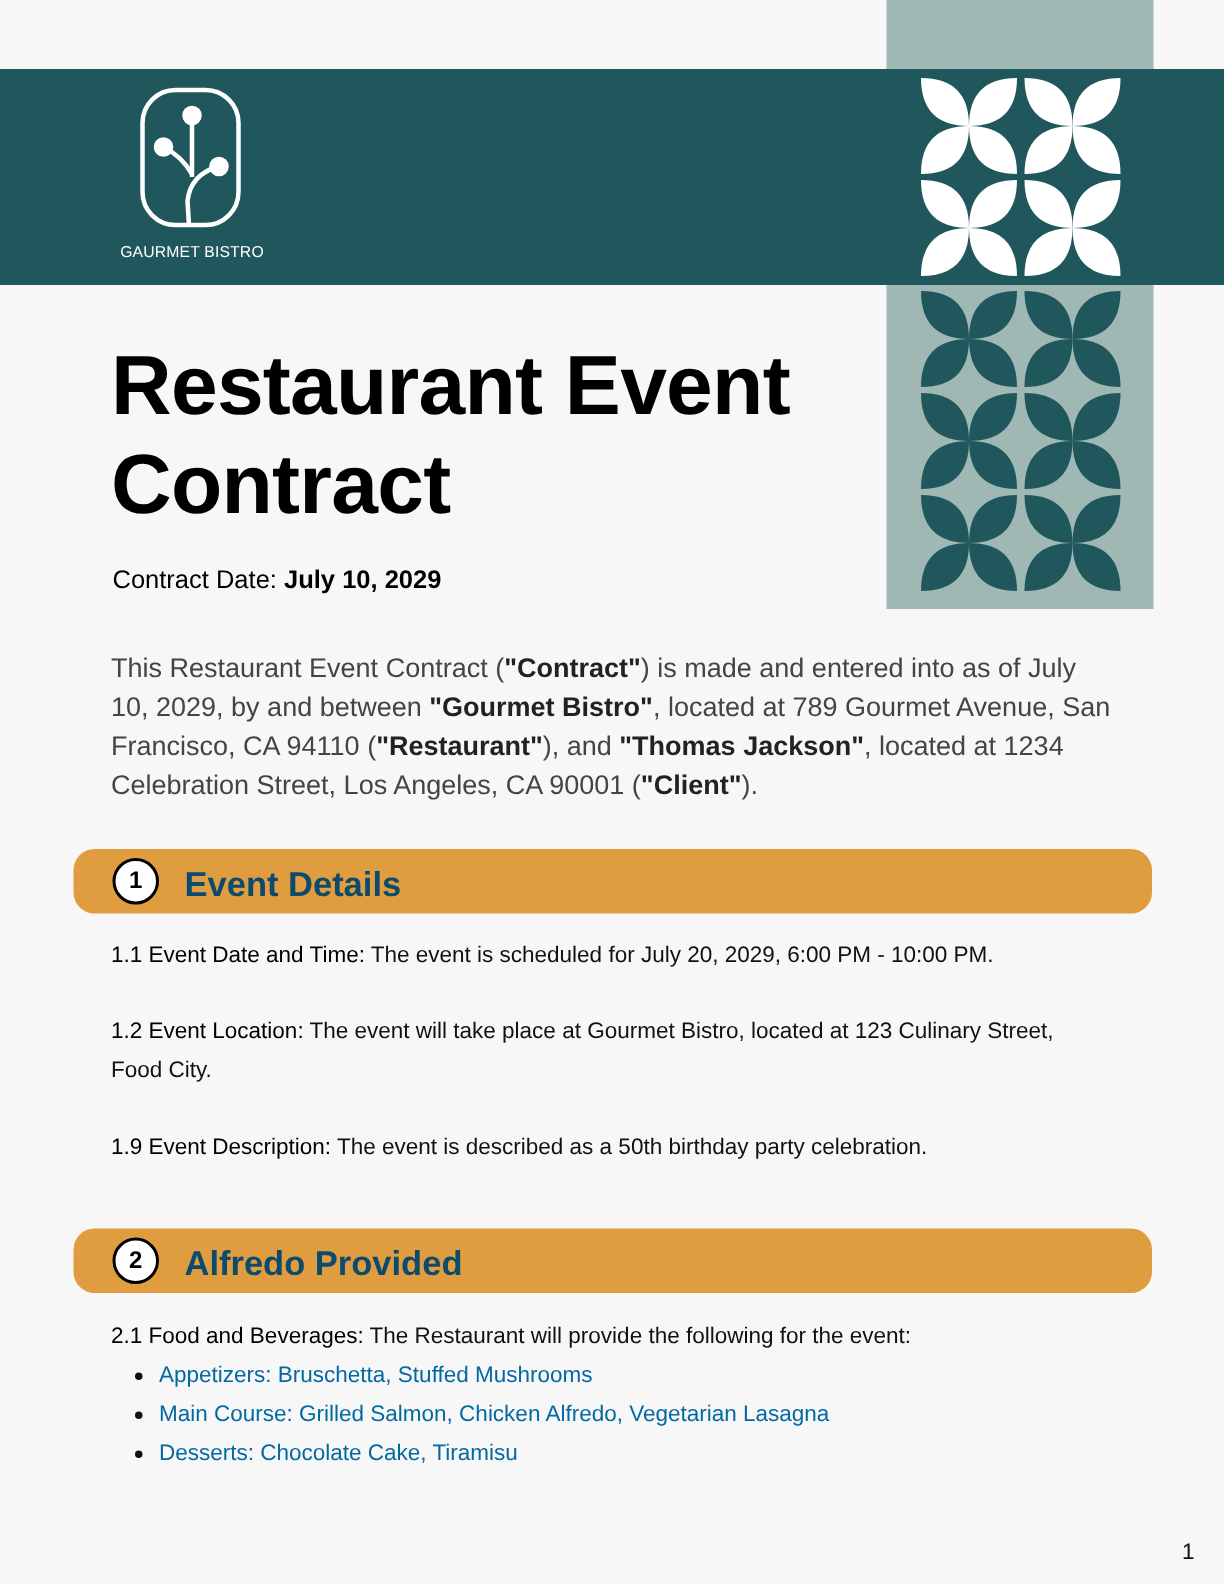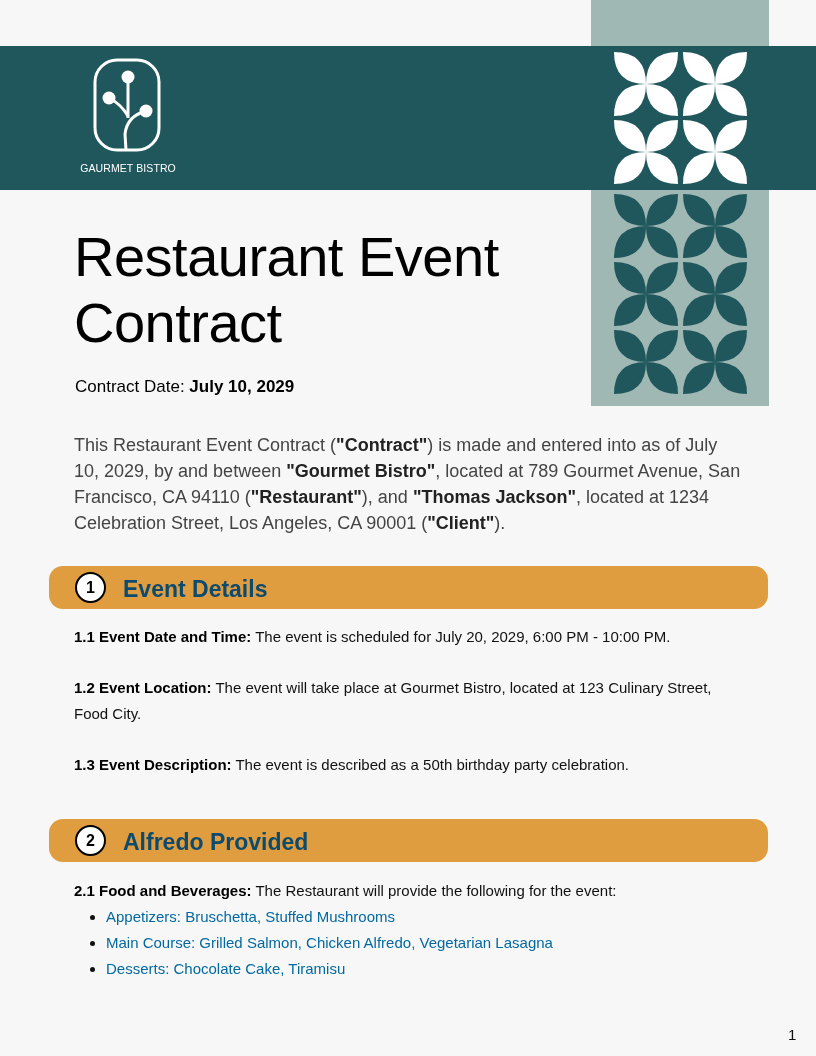--- a/index.html
+++ b/index.html
@@ -25,21 +25,21 @@
   .logo svg { position: absolute; left: 17px; top: 0; }
   .logo-text {
     position: absolute; left: 0; top: 104px; width: 104px; text-align: center;
     color: #fff; font-weight: normal; font-size: 10.5px; letter-spacing: 0.1px;
   }
   .pattern { position: absolute; left: 612px; }
   .pattern.top { top: 50px; }
   .pattern.bottom { top: 192px; }
   .title {
     position: absolute; left: 74px; top: 224px; width: 510px;
-    font-size: 56px; font-weight: normal; line-height: 66px; color: #000;
+    font-size: 56px; font-weight: bold; line-height: 66px; color: #000;
     letter-spacing: -0.5px;
   }
   .contract-date {
     position: absolute; left: 75px; top: 377px; font-size: 17px; color: #000;
   }
   .contract-date b { font-weight: bold; }
   .intro {
     position: absolute; left: 74px; top: 432px; width: 670px;
     font-size: 18px; line-height: 26px; color: #444;
   }
@@ -52,21 +52,21 @@
     position: absolute; left: 26px; top: 6px; width: 31px; height: 31px;
     border-radius: 50%; background: #fff; border: 2px solid #000;
     font-weight: bold; font-size: 16px; line-height: 27px; text-align: center; color: #000;
   }
   .section-title {
     position: absolute; left: 74px; top: 10px; font-size: 23px; font-weight: bold; color: #0c4a6e;
   }
   .para {
     position: absolute; left: 74px; width: 670px; font-size: 15px; line-height: 26px; color: #111;
   }
-  .para b { font-weight: bold; color: #000; }
+  .para b { font-weight: normal; color: #000; }
   ul.items { position: absolute; left: 88px; list-style: none; font-size: 15px; line-height: 26px; color: #0369a1; }
   ul.items li { position: relative; padding-left: 18px; }
   ul.items li::before {
     content: ""; position: absolute; left: 2px; top: 11px; width: 5px; height: 5px;
     border-radius: 50%; background: #111;
   }
   .page-num { position: absolute; left: 788px; top: 1026px; font-size: 15px; color: #111; }
 </style>
 </head>
 <body>
@@ -132,21 +132,21 @@
 
 <p class="intro"><span>This Restaurant Event Contract (</span><b>"Contract"</b><span>) is made and entered into as of July 10, 2029, by and between </span><b>"Gourmet Bistro"</b><span>, located at 789 Gourmet Avenue, San Francisco, CA 94110 (</span><b>"Restaurant"</b><span>), and </span><b>"Thomas Jackson"</b><span>, located at 1234 Celebration Street, Los Angeles, CA 90001 (</span><b>"Client"</b><span>).</span></p>
 
 <div class="section-bar" style="top:566px;">
   <div class="section-num">1</div>
   <div class="section-title">Event Details</div>
 </div>
 
 <p class="para" style="top:624px;"><b>1.1 Event Date and Time:</b><span> The event is scheduled for July 20, 2029, 6:00 PM - 10:00 PM.</span></p>
 <p class="para" style="top:675px; width:640px;"><b>1.2 Event Location:</b><span> The event will take place at Gourmet Bistro, located at 123 Culinary Street, Food City.</span></p>
-<p class="para" style="top:752px;"><b>1.3 Event Description:</b><span> The event is described as a 50th birthday party celebration.</span></p>
+<p class="para" style="top:752px;"><b>1.9 Event Description:</b><span> The event is described as a 50th birthday party celebration.</span></p>
 
 <div class="section-bar" style="top:819px;">
   <div class="section-num">2</div>
   <div class="section-title">Alfredo Provided</div>
 </div>
 
 <p class="para" style="top:878px;"><b>2.1 Food and Beverages:</b><span> The Restaurant will provide the following for the event:</span></p>
 
 <ul class="items" style="top:904px;">
   <li>Appetizers: Bruschetta, Stuffed Mushrooms</li>

